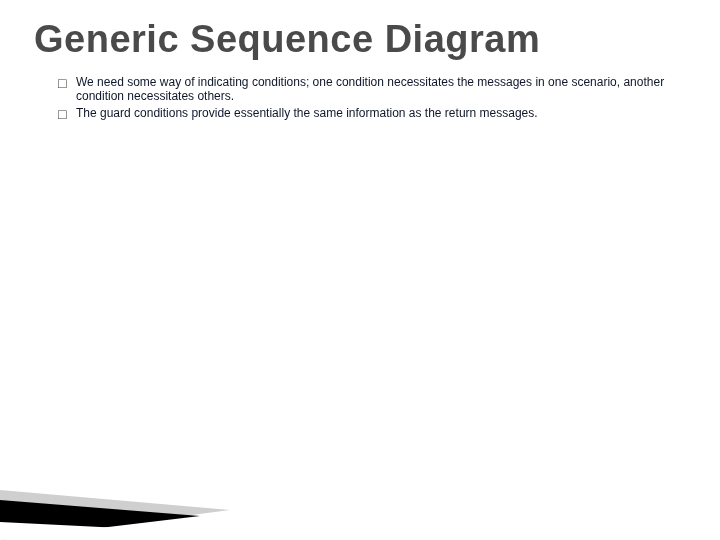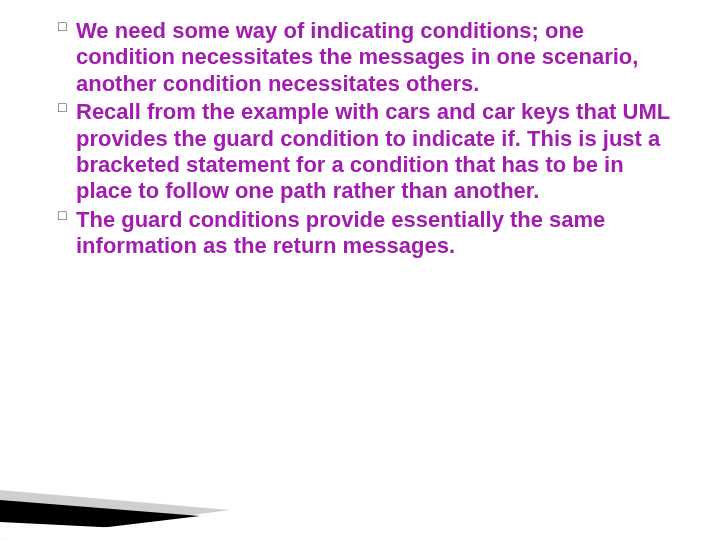--- a/index.html
+++ b/index.html
@@ -20,27 +20,26 @@
     color: #4a4a4a;
     letter-spacing: 0.5px;
     margin-bottom: 14px;
     font-family: "Segoe UI", "Trebuchet MS", Arial, sans-serif;
   }
   .bullets {
     padding-left: 24px;
     padding-right: 8px;
   }
   .bullet {
-    font-size: 22px;
+    font-size: 12px;
     line-height: 1.2;
-    color: #a21caf;
+    color: #0f172a;
     margin-bottom: 2px;
     position: relative;
     padding-left: 18px;
-    font-weight: bold;
   }
   .bullet::before {
     content: "\25A1";
     position: absolute;
     left: 0;
     top: 0;
     font-size: 14px;
     color: #3a3a3a;
   }
   .decoration {
@@ -49,23 +48,23 @@
     bottom: 0;
     width: 280px;
     height: 90px;
     pointer-events: none;
   }
 </style>
 </head>
 <body>
 
 <div class="slide">
+  <h1 class="title">Generic Sequence Diagram</h1>
   <div class="bullets">
     <div class="bullet">We need some way of indicating conditions; one condition necessitates the messages in one scenario, another condition necessitates others.</div>
-    <div class="bullet">Recall from the example with cars and car keys that UML provides the guard condition to indicate if. This is just a bracketed statement for a condition that has to be in place to follow one path rather than another.</div>
     <div class="bullet">The guard conditions provide essentially the same information as the return messages.</div>
   </div>
 </div>
 
 <svg class="decoration" viewBox="0 0 280 90" preserveAspectRatio="none">
   <polygon points="0,40 230,60 0,90" fill="#cfcfcf"></polygon>
   <polygon points="0,50 200,66 0,90" fill="#000000"></polygon>
   <polygon points="0,72 280,86 0,90" fill="#ffffff"></polygon>
 </svg>
 

